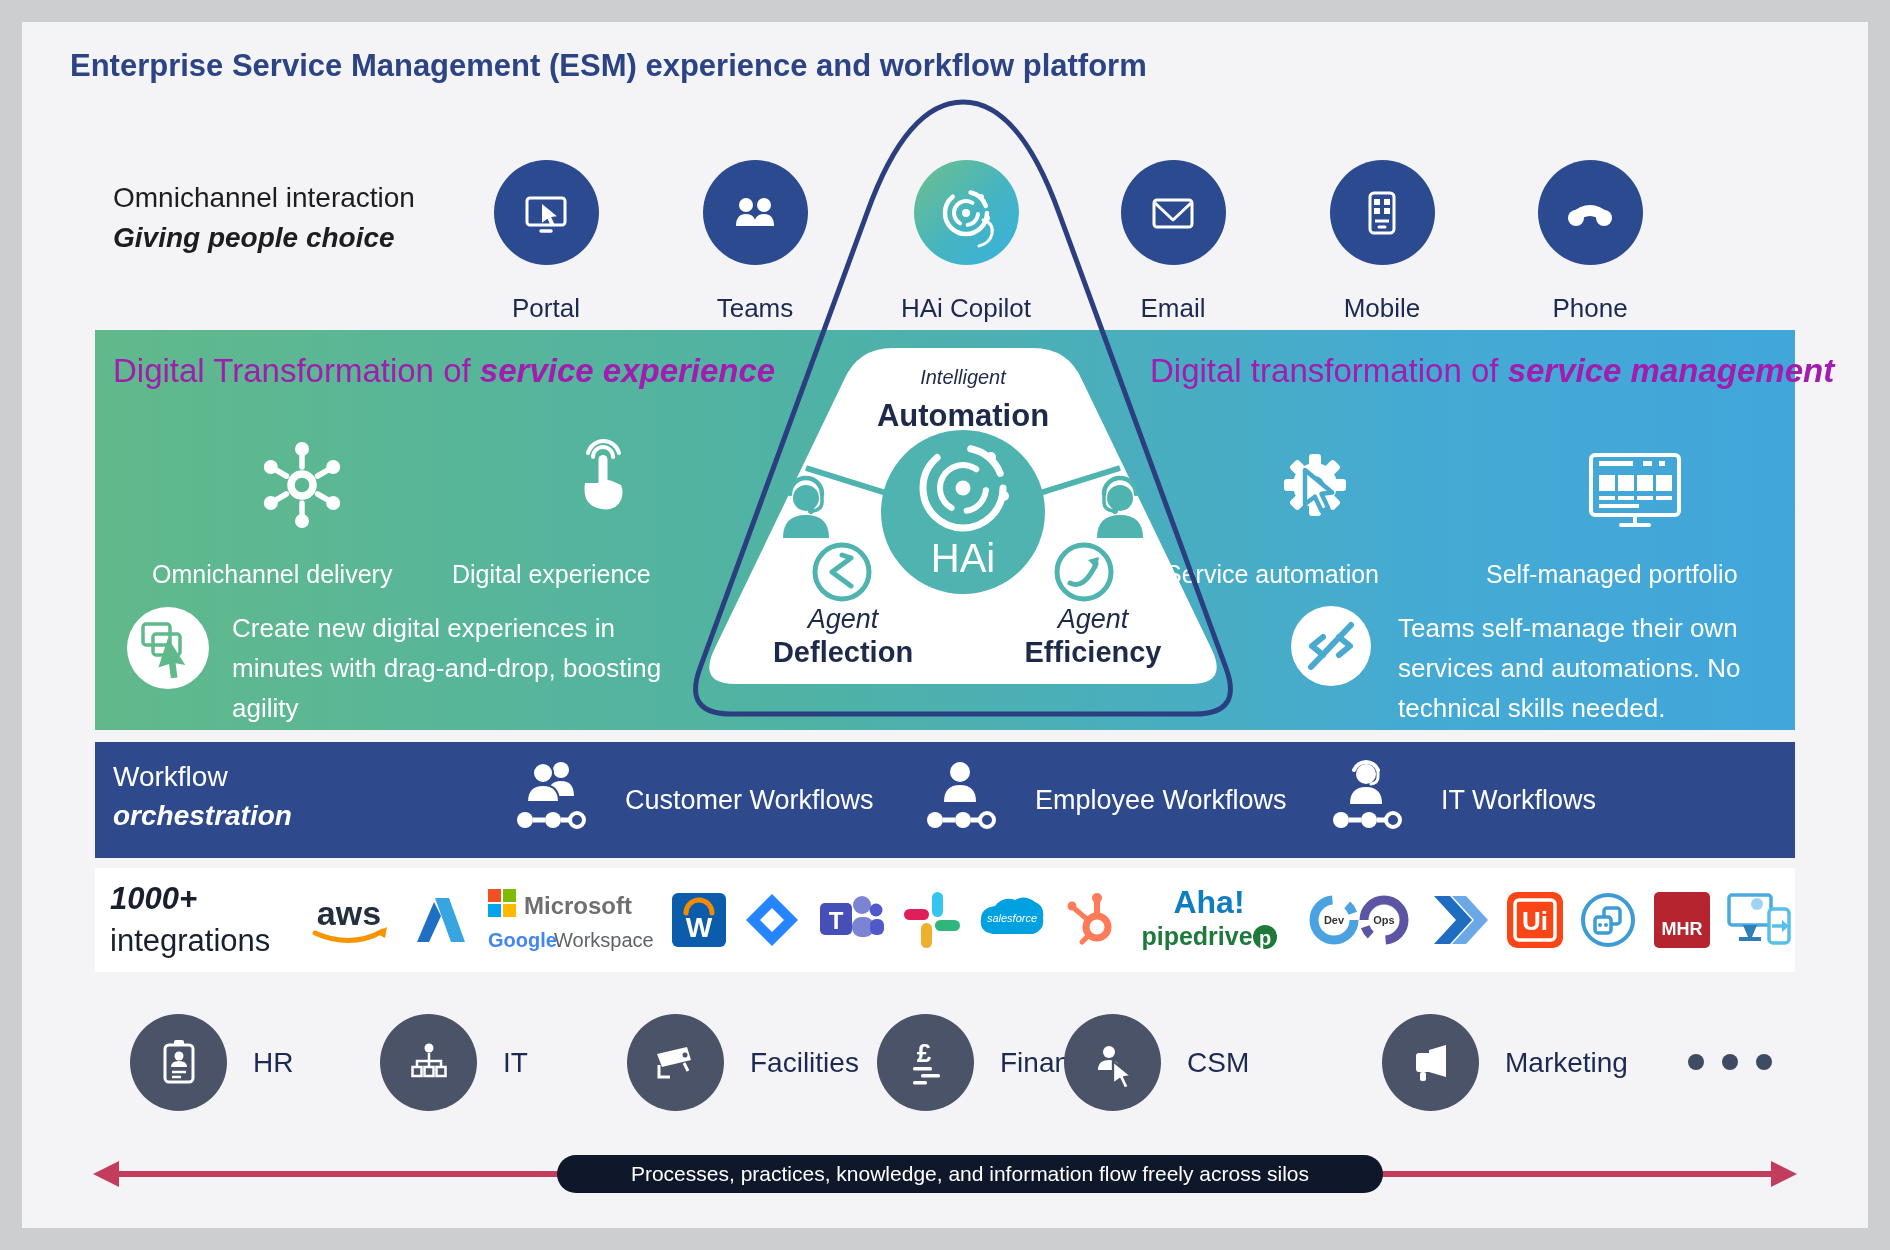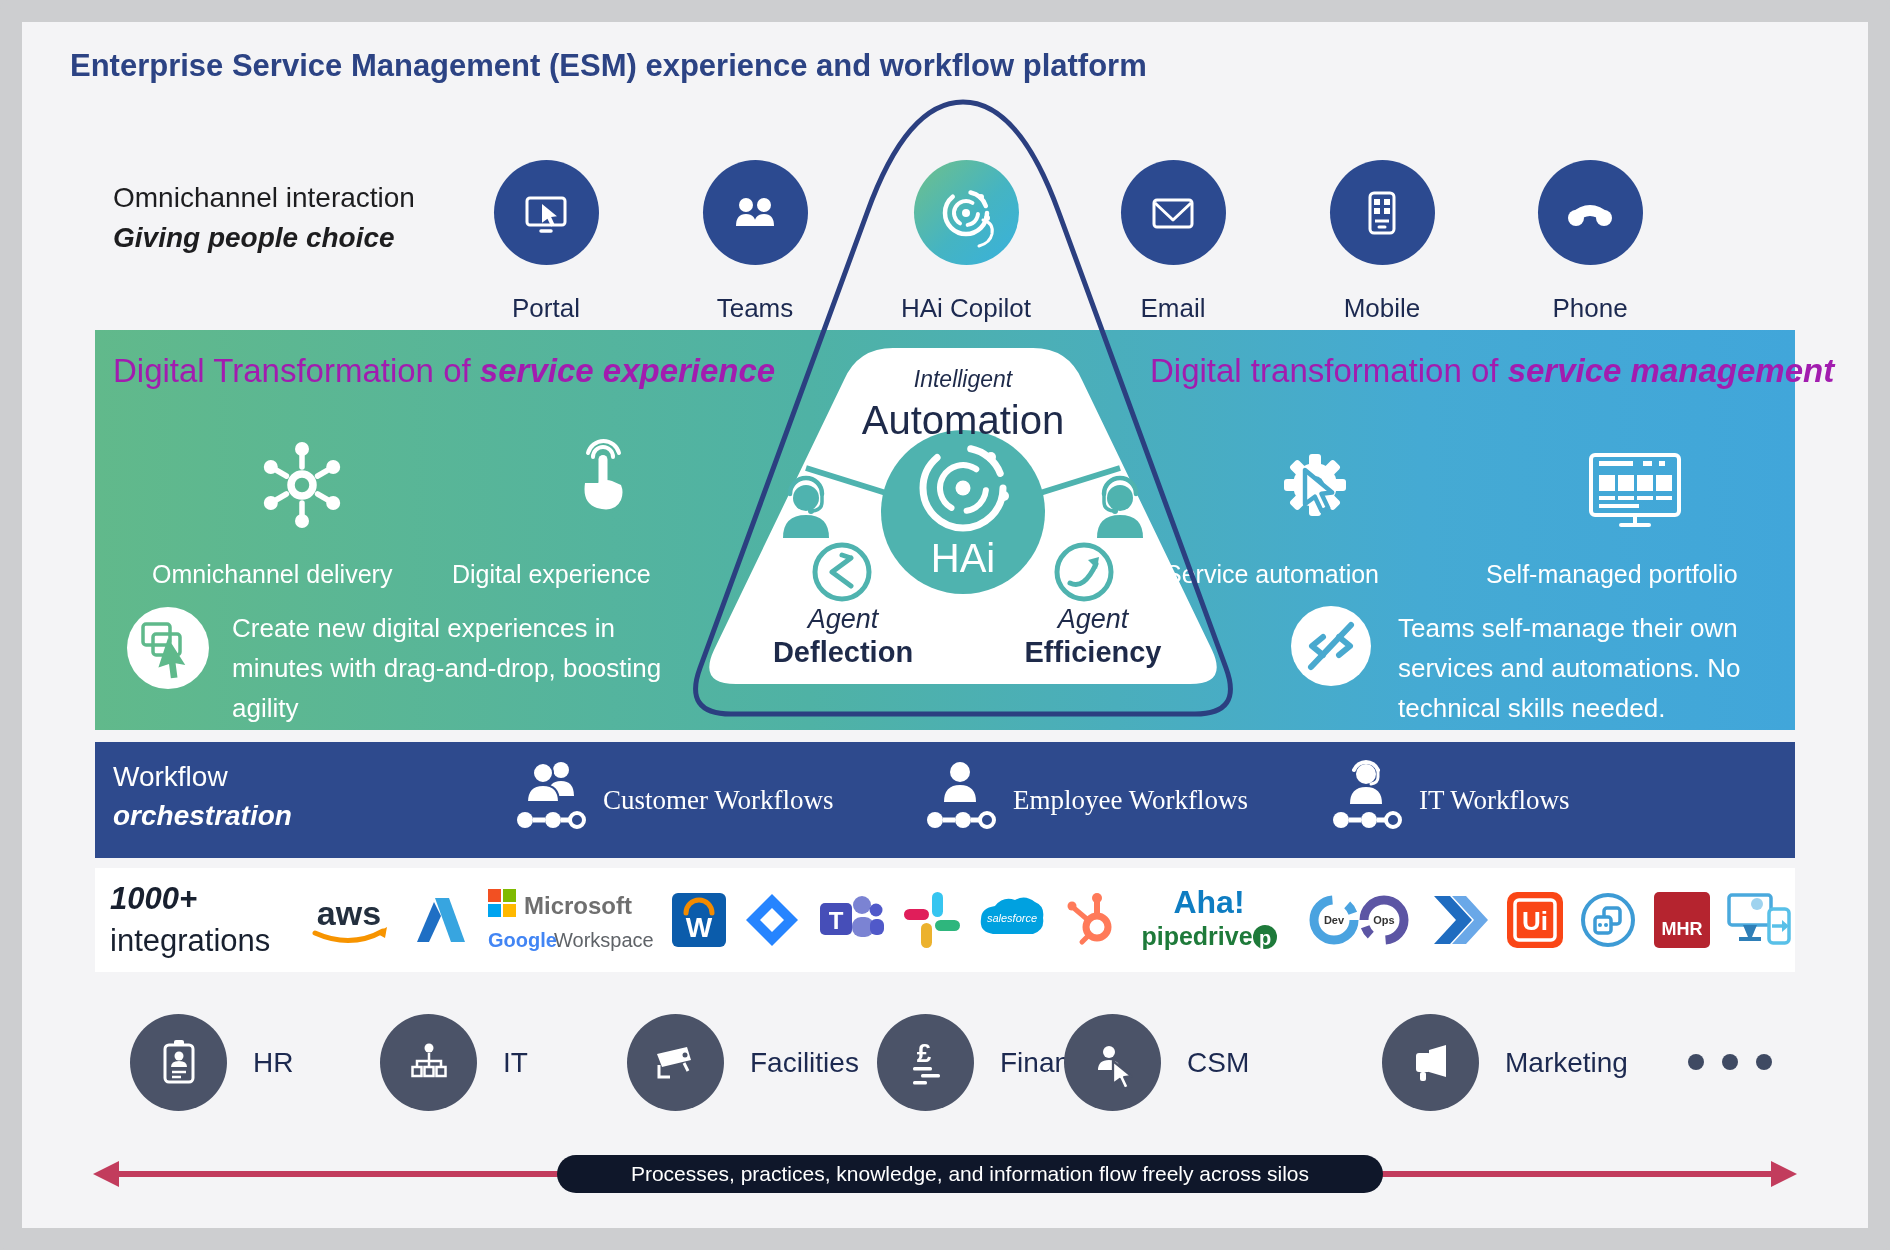--- a/index.html
+++ b/index.html
@@ -33,33 +33,33 @@
   #band-heading-right{left:1150px;}
   .feature-label{position:absolute;top:560px;width:300px;text-align:left;font-size:25px;font-weight:500;color:#fff;}
   #fl-omni{left:152px}#fl-digital{left:452px}#fl-service{left:1165px}#fl-portfolio{left:1486px}
   .band-note{position:absolute;top:608px;font-size:26px;line-height:40px;color:#fff;}
   #note-left{left:232px;width:450px;}
   #note-right{left:1398px;width:440px;}
 
   
   #pyramid-svg{position:absolute;left:0;top:0;pointer-events:none;z-index:3;}
   .py-label{position:absolute;z-index:4;text-align:center;color:#1e2a4a;}
-  #py-int{left:843px;top:366px;width:240px;font-size:23px;font-style:italic;}
-  #py-auto{left:843px;top:398px;width:240px;font-size:40px;font-weight:normal;}
+  #py-int{left:843px;top:366px;width:240px;font-size:20px;font-style:italic;}
+  #py-auto{left:843px;top:398px;width:240px;font-size:31px;font-weight:bold;}
   #py-hai{left:893px;top:536px;width:140px;font-size:40px;color:#fff;}
   #py-def1{left:758px;top:604px;width:170px;font-size:27px;font-style:italic;}
   #py-def2{left:758px;top:636px;width:170px;font-size:29px;font-weight:bold;}
   #py-eff1{left:1008px;top:604px;width:170px;font-size:27px;font-style:italic;}
   #py-eff2{left:1008px;top:636px;width:170px;font-size:29px;font-weight:bold;}
 
   
   #wf-band{position:absolute;left:95px;top:742px;width:1700px;height:116px;background:#2e4a8d;}
   #wf-heading{position:absolute;left:113px;top:757px;font-size:28px;color:#fff;line-height:39px;}
   #wf-heading .l2{font-weight:bold;font-style:italic;}
-  .wf-item{position:absolute;top:753px;height:94px;display:flex;align-items:center;gap:8px;z-index:2;font-family:Liberation Serif, serif;}
+  .wf-item{position:absolute;top:753px;height:94px;display:flex;align-items:center;gap:30px;z-index:2;}
   .wf-item .wlabel{font-size:27px;font-weight:500;color:#fff;}
   #wf1{left:505px}#wf2{left:915px}#wf3{left:1321px}
 
   
   #int-band{position:absolute;left:95px;top:868px;width:1700px;height:104px;background:#ffffff;}
   #int-heading{position:absolute;left:110px;top:878px;font-size:31px;color:#18202f;line-height:42px;}
   #int-heading .l1{font-weight:bold;font-style:italic;}
   #logo-row{position:absolute;left:305px;top:870px;width:1488px;height:100px;
             display:flex;align-items:center;justify-content:space-between;}
   .logo{display:flex;align-items:center;justify-content:center;}

